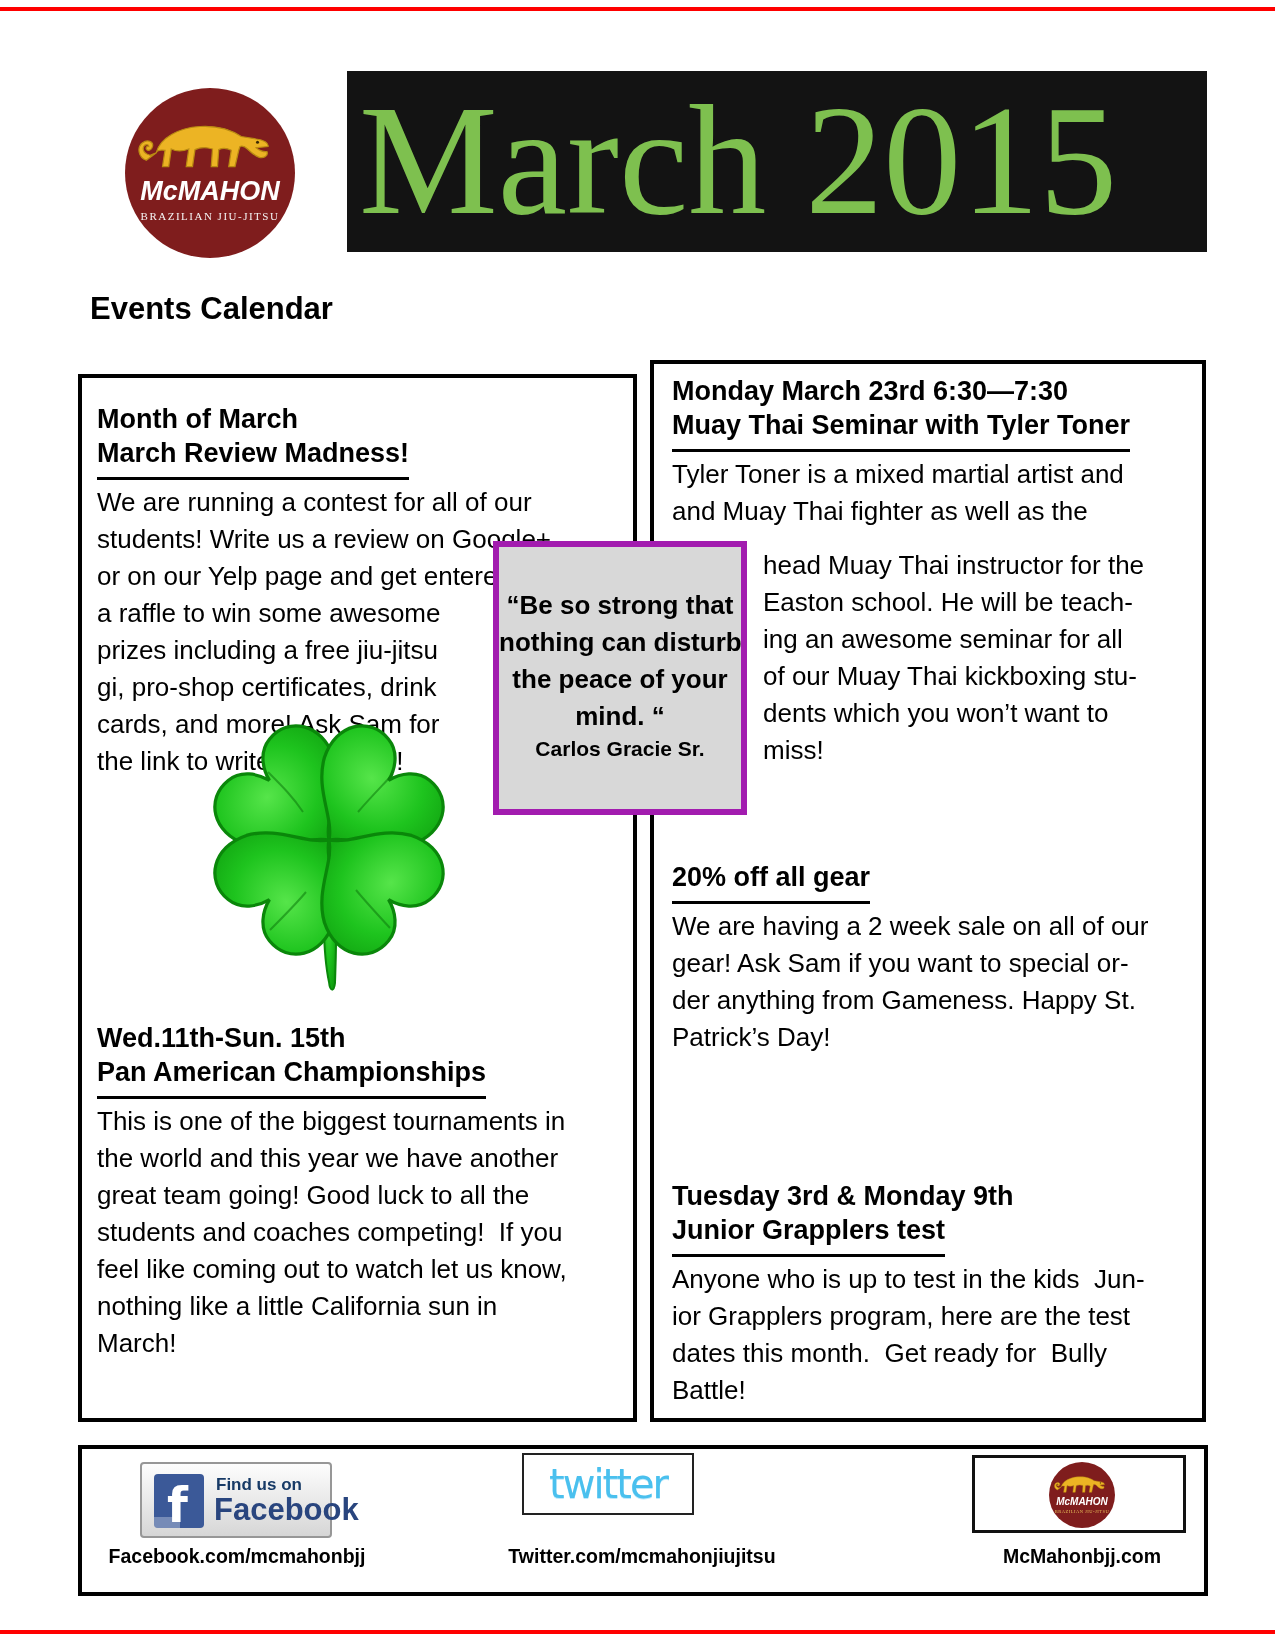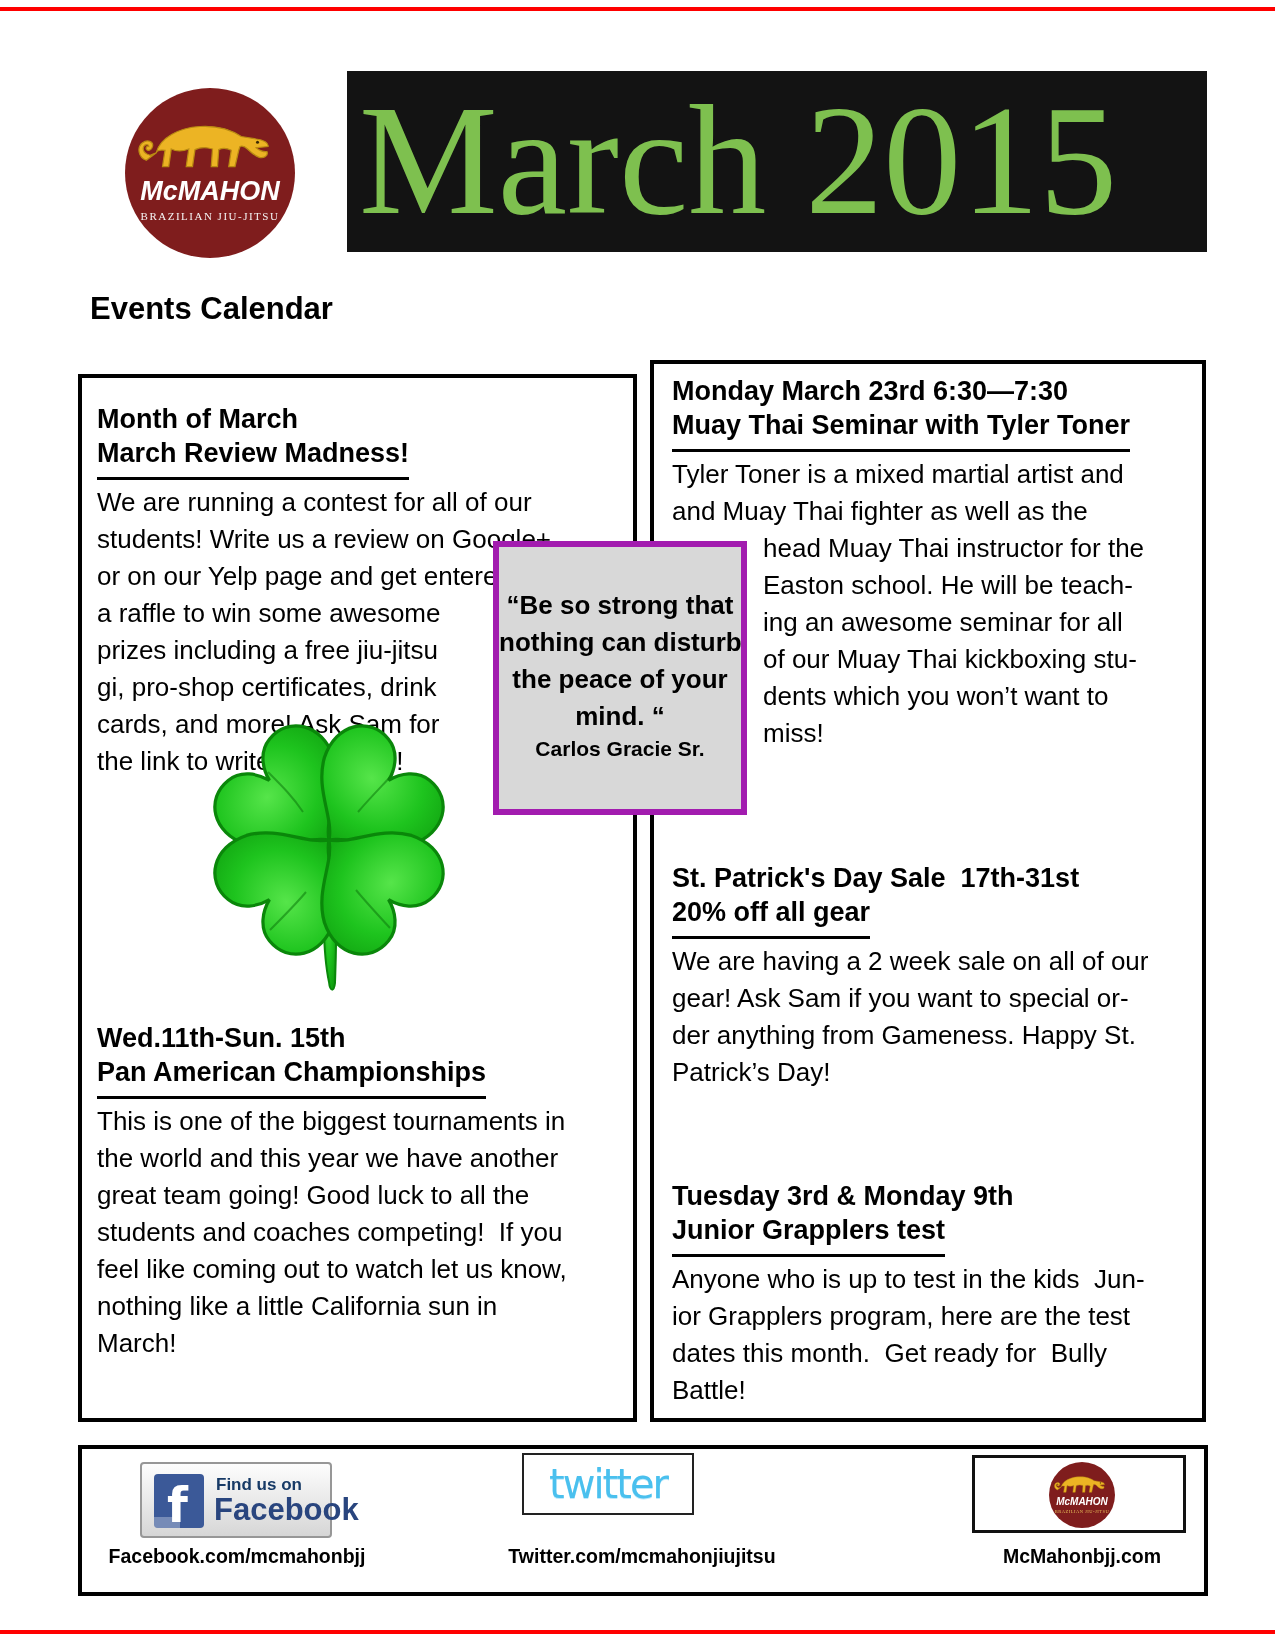--- a/index.html
+++ b/index.html
@@ -138,31 +138,30 @@
 </div>
 
 <div class="content-box box-right">
   <div class="section" style="left:18px;top:10px;">
     <div class="sec-date">Monday March 23rd 6:30—7:30</div>
     <div class="sec-title-row"><span class="sec-title">Muay Thai Seminar with Tyler Toner</span></div>
     <div class="body-lines">
         <div class="tline">Tyler Toner is a mixed martial artist and</div>
         <div class="tline">and Muay Thai fighter as well as the</div>
       </div>
-    <div class="body-lines indent" style="margin-top:0;">
+    <div class="body-lines indent" style="margin-top:17px;">
         <div class="tline">head Muay Thai instructor for the</div>
         <div class="tline">Easton school. He will be teach-</div>
         <div class="tline">ing an awesome seminar for all</div>
         <div class="tline">of our Muay Thai kickboxing stu-</div>
         <div class="tline">dents which you won’t want to</div>
         <div class="tline">miss!</div>
       </div>
   </div>
   <div class="section" style="left:18px;top:497px;">
-    <div class="sec-date">St. Patrick's Day Sale  17th-31st</div>
     <div class="sec-title-row"><span class="sec-title">20% off all gear</span></div>
     <div class="body-lines gap-top">
         <div class="tline">We are having a 2 week sale on all of our</div>
         <div class="tline">gear! Ask Sam if you want to special or-</div>
         <div class="tline">der anything from Gameness. Happy St.</div>
         <div class="tline">Patrick’s Day!</div>
       </div>
   </div>
   <div class="section" style="left:18px;top:815px;">
     <div class="sec-date">Tuesday 3rd &amp; Monday 9th</div>

